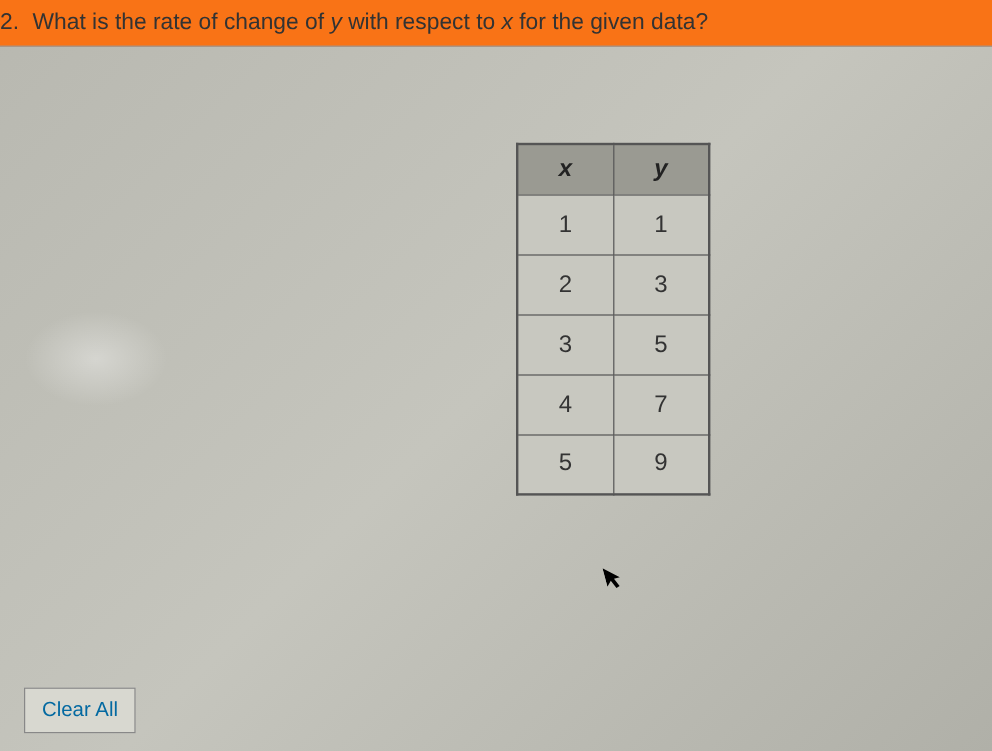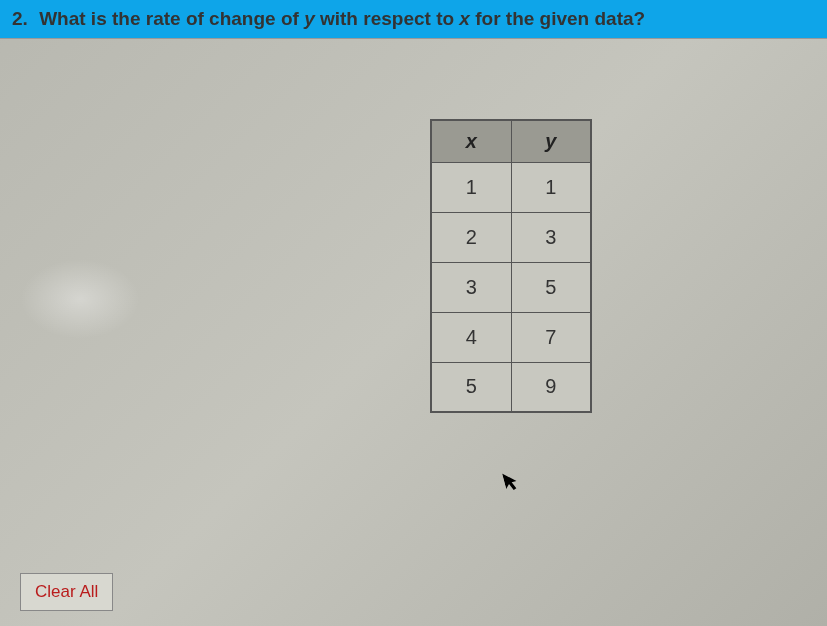--- a/index.html
+++ b/index.html
@@ -9,26 +9,25 @@
     }
     body {
       width: 827px;
       height: 626px;
       background: linear-gradient(135deg, #b8b8b0 0%, #c5c5bd 50%, #b0b0a8 100%);
       font-family: Arial, sans-serif;
       position: relative;
       overflow: hidden;
     }
     .question-bar {
-      background: #0ea5e9;
-      padding: 8px 12px;
+      background: #f97316;
+      padding: 8px 0;
       border-bottom: 1px solid #999;
       font-size: 19px;
       color: #333;
-      font-weight: bold;
     }
     .question-number {
       display: inline;
     }
     .question-text {
       display: inline;
       margin-left: 6px;
     }
     .italic {
       font-style: italic;
@@ -66,21 +65,21 @@
     }
     .clear-button {
       position: absolute;
       bottom: 15px;
       left: 20px;
       padding: 8px 14px;
       background: #d8d8d0;
       border: 1px solid #888;
       border-radius: 0;
       font-size: 17px;
-      color: #b91c1c;
+      color: #0369a1;
       cursor: pointer;
     }
     .cursor-icon {
       position: absolute;
       left: 505px;
       top: 432px;
       font-size: 18px;
       color: #000;
       transform: rotate(-15deg);
     }

